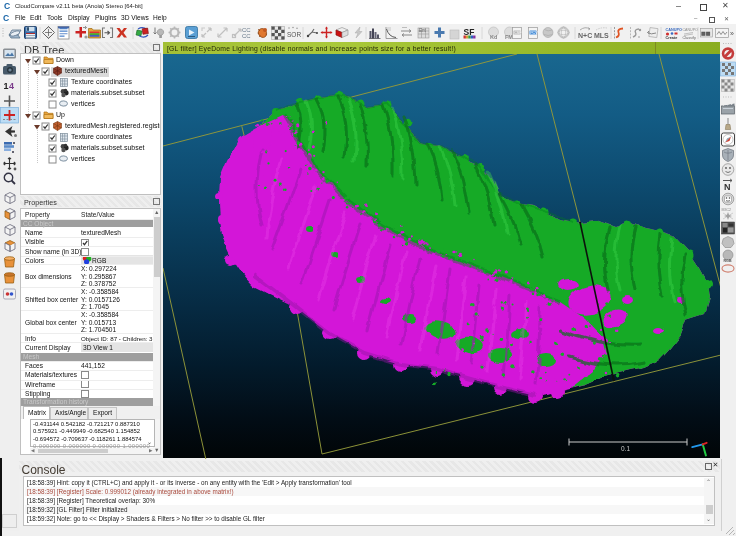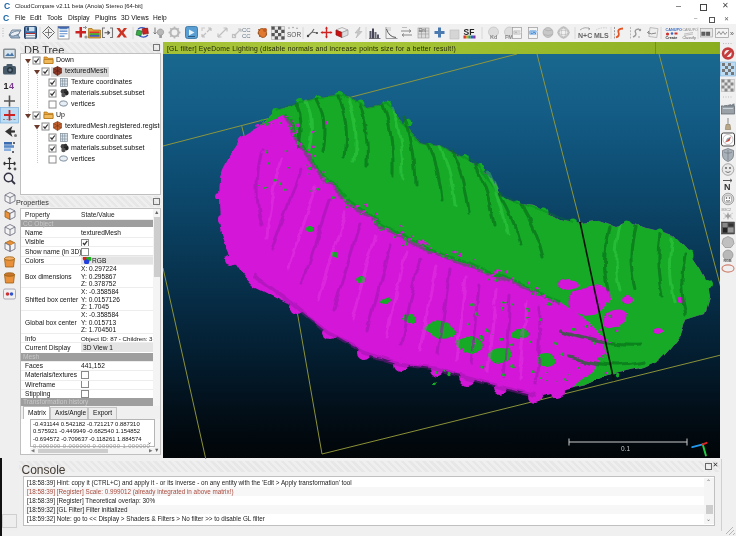--- a/index.html
+++ b/index.html
@@ -488,21 +488,21 @@
 <div class="abs txt" style="left:56px;top:111px;font-size:7px;color:#111;">Up</div>
 <div class="abs txt" style="left:65px;top:122px;font-size:7px;color:#111;">texturedMesh.registered.registered</div>
 <div class="abs txt" style="left:71px;top:133px;font-size:7px;color:#111;">Texture coordinates</div>
 <div class="abs txt" style="left:71px;top:144px;font-size:7px;color:#111;">materials.subset.subset</div>
 <div class="abs txt" style="left:71px;top:155px;font-size:7px;color:#111;">vertices</div>
 
 <div class="abs" style="left:160px;top:53px;width:1px;height:142px;background:#c0c0c0;"></div>
 <div class="abs" style="left:161px;top:42px;width:2px;height:417px;background:#f0f0f0;"></div>
 
 <div class="abs" style="left:20px;top:196px;width:141px;height:11px;background:repeating-linear-gradient(45deg,#efefef 0 2.5px,#e7e7e7 2.5px 5px);"></div>
-<div class="abs txt" style="left:16px;top:197.5px;font-size:7.2px;color:#333;">Properties</div>
+<div class="abs txt" style="left:24px;top:197.5px;font-size:7.2px;color:#333;">Properties</div>
 <div class="abs" style="left:153px;top:198px;width:5px;height:5px;border:1px solid #777;"></div>
 <div class="abs" style="left:20px;top:208px;width:141px;height:247px;background:#ffffff;border:1px solid #c0c0c0;box-sizing:border-box;" id="props"></div>
 
 <div class="abs txt" style="left:25px;top:210.5px;font-size:6.6px;color:#222;">Property</div>
 <div class="abs txt" style="left:81px;top:210.5px;font-size:6.6px;color:#222;">State/Value</div>
 <div class="abs" style="left:21px;top:219px;width:132px;height:8px;background:#9e9e9e;"></div>
 <div class="abs txt" style="left:23px;top:219.5px;font-size:6.6px;color:#c9c9c9;">CC Object</div>
 <div class="abs txt" style="left:25px;top:228.5px;font-size:6.6px;color:#111;">Name</div>
 <div class="abs txt" style="left:81px;top:228.5px;font-size:6.6px;color:#111;">texturedMesh</div>
 <div class="abs txt" style="left:25px;top:238px;font-size:6.6px;color:#111;">Visible</div>

